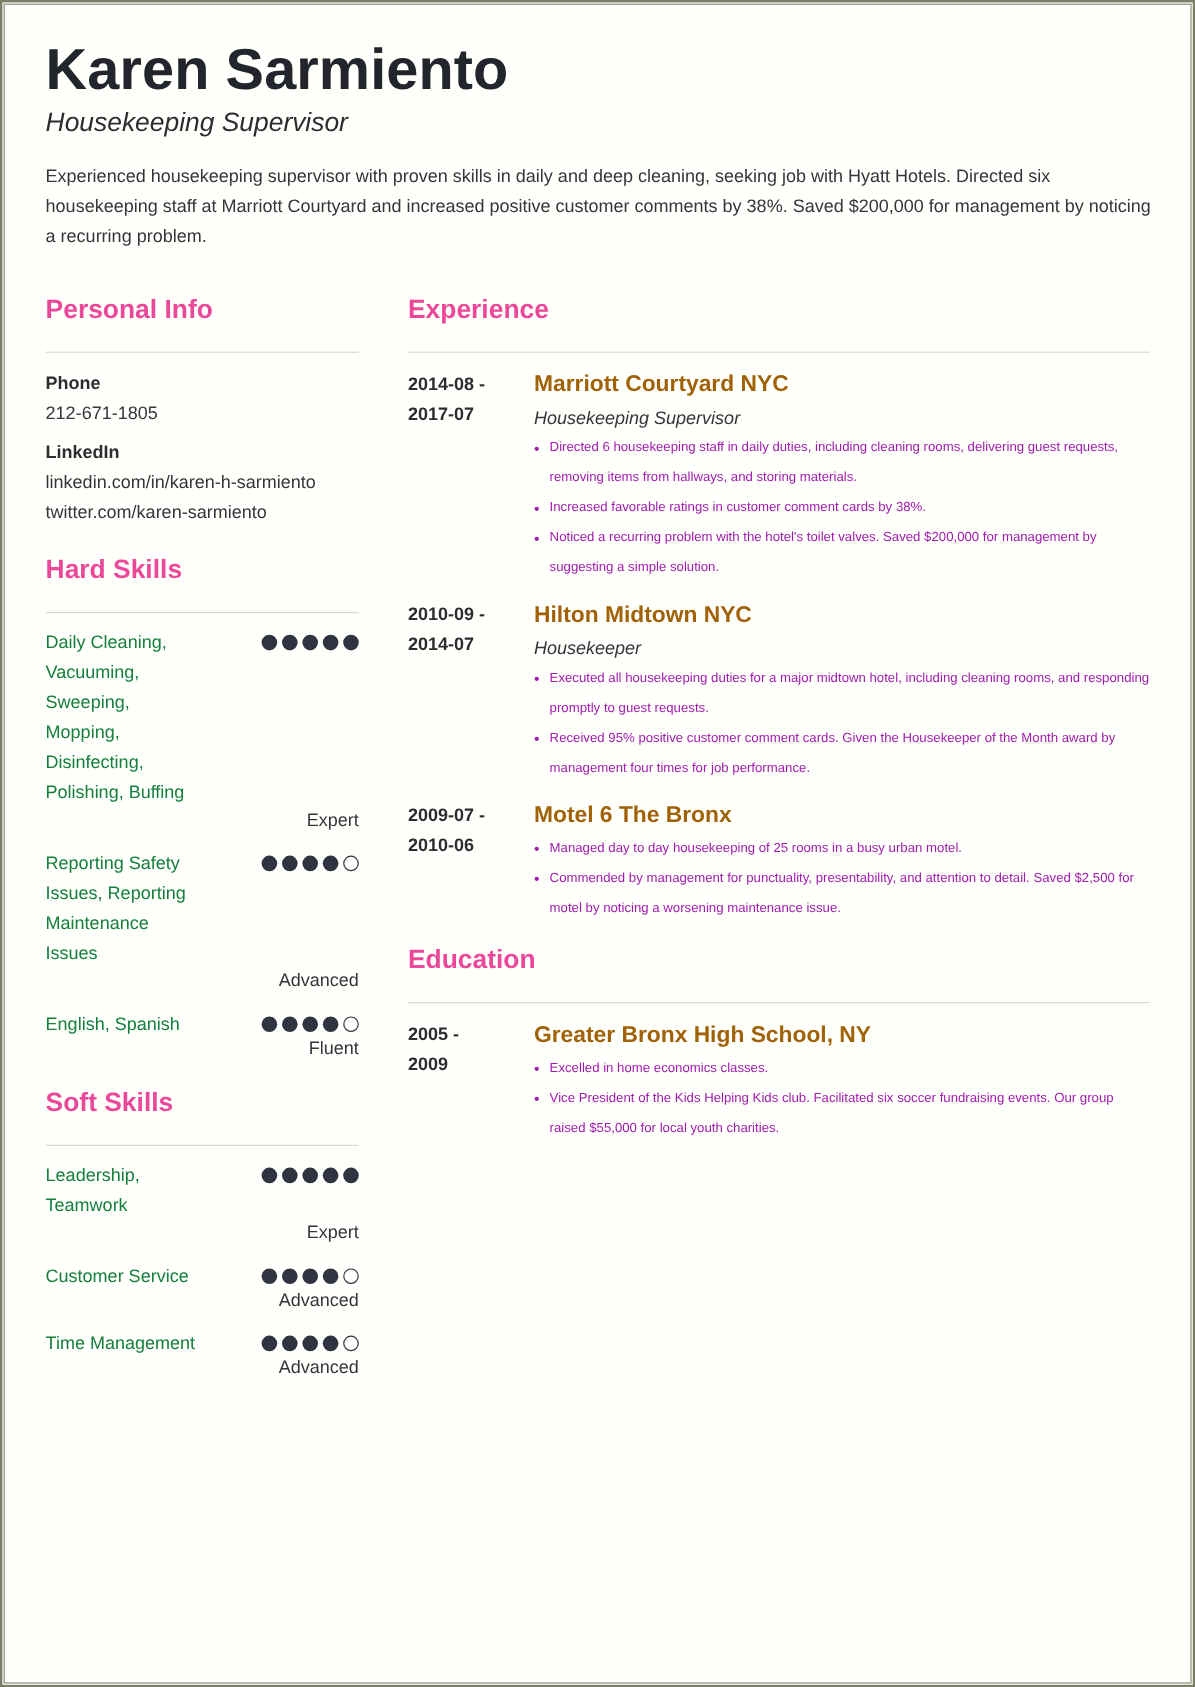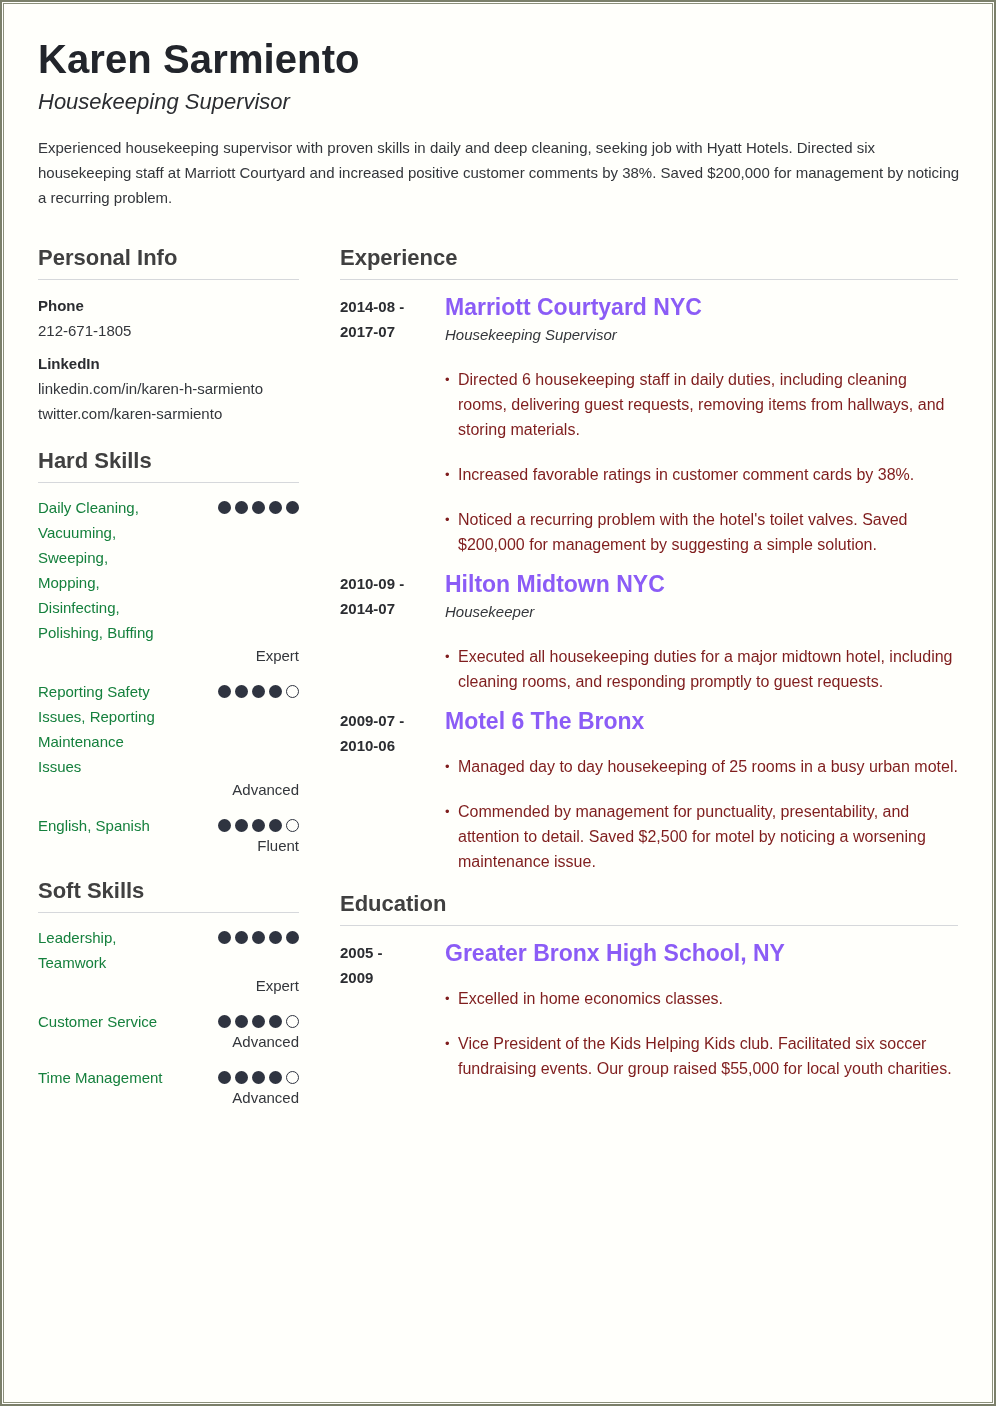--- a/index.html
+++ b/index.html
@@ -10,49 +10,49 @@
   }
   .frame-outer {
     position: absolute; left: 0; top: 0; width: 996px; height: 1406px;
     box-sizing: border-box; border: 2px solid #7b7f6a;
   }
   .frame-inner {
     position: absolute; left: 3px; top: 3px; width: 990px; height: 1400px;
     box-sizing: border-box; border: 1px solid #8c907c;
   }
   .page { position: absolute; left: 38px; top: 0; width: 920px; }
-  .name { position: absolute; top: 36px; left: 0; font-size: 40px; font-weight: 700; color: #22252b; line-height: 46px; letter-spacing: 0.1px; }
+  .name { position: absolute; top: 36px; left: 0; font-size: 48px; font-weight: 700; color: #22252b; line-height: 46px; letter-spacing: 0.1px; }
   .title { position: absolute; top: 88px; left: 0; font-size: 22px; font-style: italic; color: #2b2d31; line-height: 28px; }
   .summary { position: absolute; top: 135px; left: 0; width: 925px; font-size: 15px; line-height: 25px; color: #33363b; }
 
   .left { position: absolute; top: 244px; left: 0; width: 261px; }
   .right { position: absolute; top: 244px; left: 302px; width: 618px; }
   .section-h {
-    font-size: 22px; font-weight: 700; color: #404040; line-height: 28px;
-    padding-bottom: 7px; border-bottom: 1px solid #d6d8db; margin: 0;
+    font-size: 22px; font-weight: 700; color: #ec4899; line-height: 28px;
+    padding-bottom: 21px; border-bottom: 1px solid #d6d8db; margin: 0;
   }
   .pi-label { font-size: 15px; font-weight: 700; color: #2b2d31; line-height: 25px; margin-top: 13px; }
   .pi-value { font-size: 15px; color: #33363b; line-height: 25px; margin-top: 8px; }
   .pi-block:first-of-type .pi-label { margin-top: 13px; }
 
   .skills-h { margin-top: 21px; }
   .skill { position: relative; margin-top: 12px; }
   .skill-name { width: 175px; font-size: 15px; line-height: 25px; color: #15803d; }
   .skill-dots { position: absolute; right: 0; top: 6px; display: flex; gap: 4px; }
   .dot { width: 13px; height: 13px; border-radius: 50%; background: #2f3440; box-sizing: border-box; }
   .dot.empty { background: transparent; border: 1px solid #2f3440; }
   .skill-level { text-align: right; font-size: 15px; line-height: 22px; color: #33363b; margin-top: 0; }
 
   .job { position: relative; margin-top: 14px; }
   .job-date { position: absolute; left: 0; top: 0; width: 90px; font-size: 15px; font-weight: 700; line-height: 25px; color: #2b2d31; }
   .job-body { margin-left: 105px; }
-  .job-company { font-size: 23px; font-weight: 700; color: #8b5cf6; line-height: 26px; }
+  .job-company { font-size: 19px; font-weight: 700; color: #a16207; line-height: 26px; }
   .job-role { font-size: 15px; font-style: italic; color: #33363b; line-height: 25px; margin-top: 2px; }
   .job-bullets { list-style: none; margin: 0; padding: 0; }
-  .job-bullets li { position: relative; padding-left: 13px; font-size: 16px; line-height: 25px; color: #7f1d1d; margin-top: 20px; }
+  .job-bullets li { position: relative; padding-left: 13px; font-size: 11px; line-height: 25px; color: #a21caf; }
   .job-bullets li::before { content: "•"; position: absolute; left: 0; top: 0; font-size: 13px; }
   .edu-h { margin-top: 16px; }
 </style>
 </head>
 <body>
 
 <div class="frame-outer"></div>
 <div class="frame-inner"></div>
 
 <div class="page">
@@ -166,20 +166,21 @@
             </ul>
           </div>
         </div>
         <div class="job" style="margin-top: 14px;">
           <div class="job-date">2010-09 -<br>2014-07</div>
           <div class="job-body">
             <div class="job-company">Hilton Midtown NYC</div>
             <div class="job-role">Housekeeper</div>
             <ul class="job-bullets">
               <li>Executed all housekeeping duties for a major midtown hotel, including cleaning rooms, and responding promptly to guest requests.</li>
+              <li>Received 95% positive customer comment cards. Given the Housekeeper of the Month award by management four times for job performance.</li>
             </ul>
           </div>
         </div>
         <div class="job" style="margin-top: 14px;">
           <div class="job-date">2009-07 -<br>2010-06</div>
           <div class="job-body">
             <div class="job-company">Motel 6 The Bronx</div>
             <ul class="job-bullets" style="margin-top: 2px;">
               <li>Managed day to day housekeeping of 25 rooms in a busy urban motel.</li>
               <li>Commended by management for punctuality, presentability, and attention to detail. Saved $2,500 for motel by noticing a worsening maintenance issue.</li>

